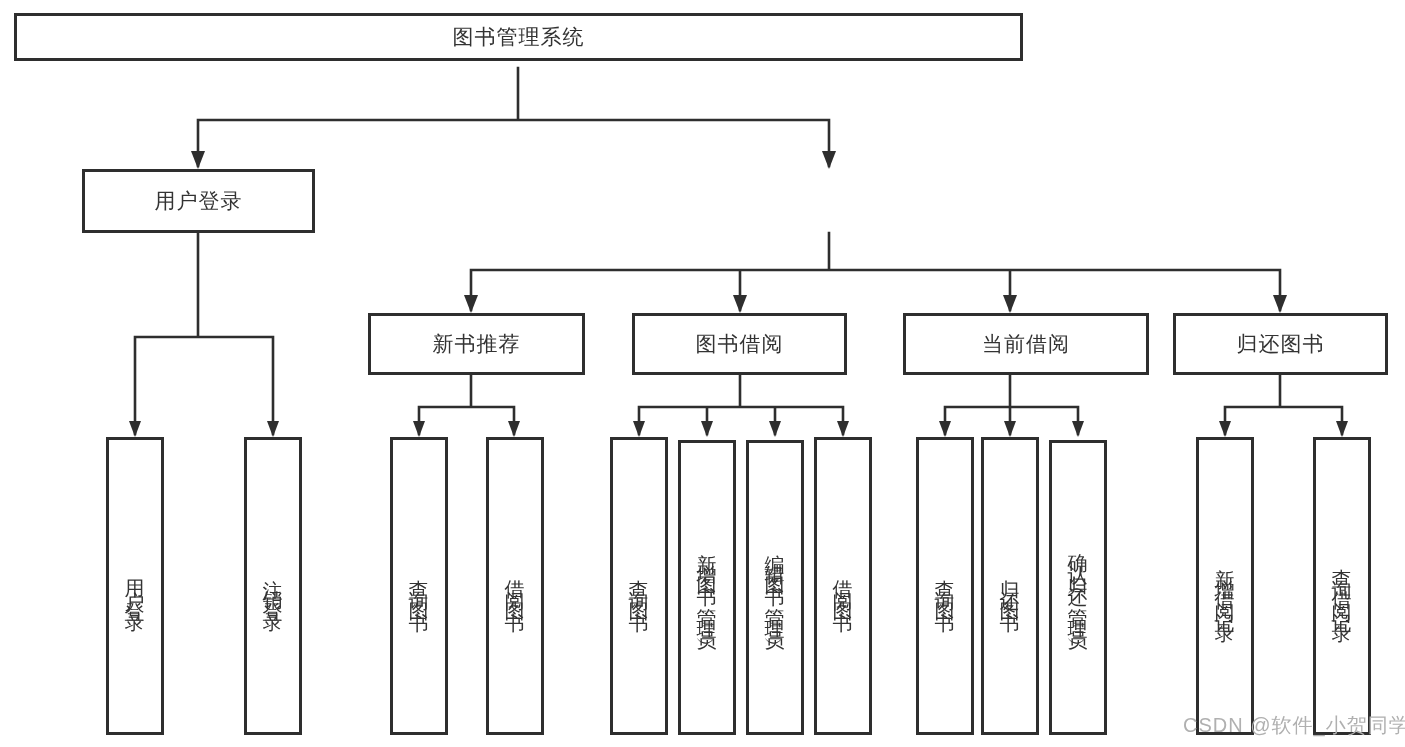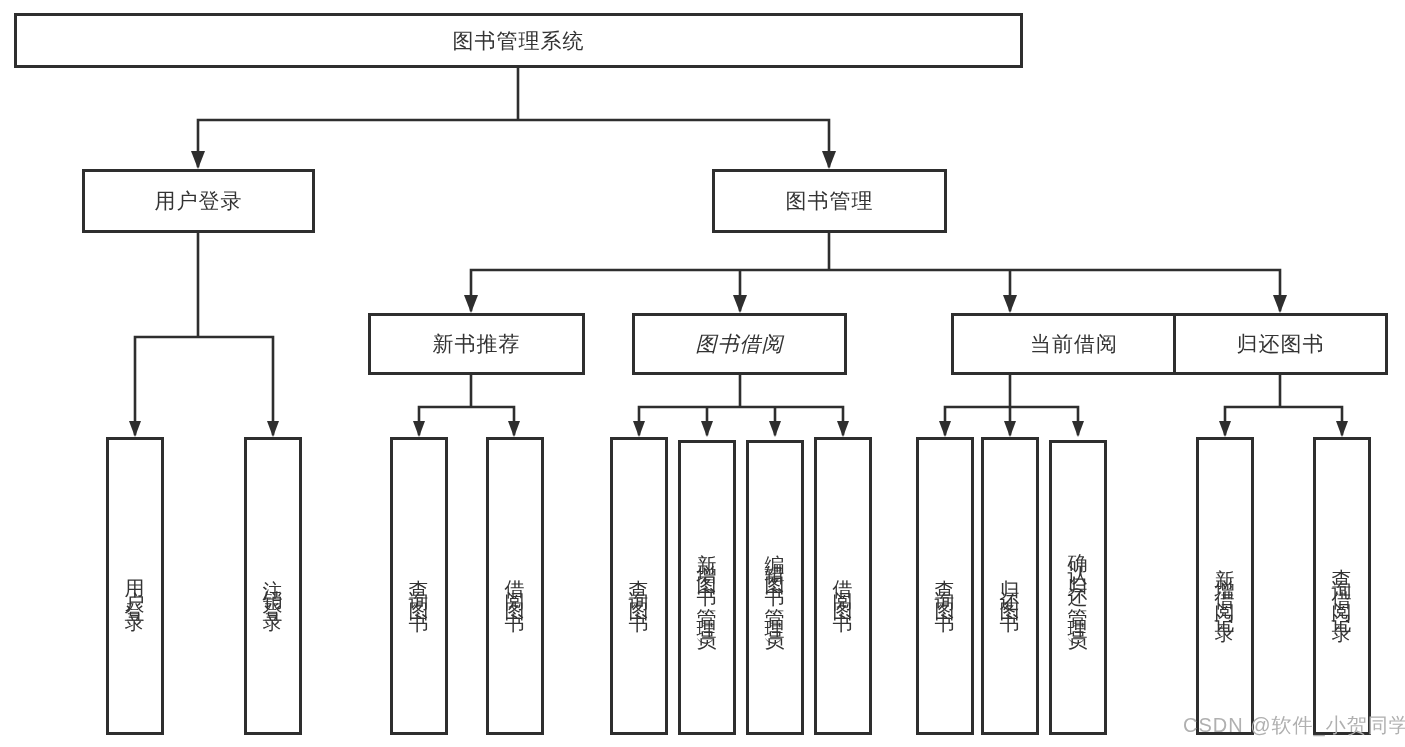--- a/index.html
+++ b/index.html
@@ -88,38 +88,35 @@
       <polygon points="775,437 769,421 781,421"></polygon>
       <polygon points="843,437 837,421 849,421"></polygon>
       <polygon points="945,437 939,421 951,421"></polygon>
       <polygon points="1010,437 1004,421 1016,421"></polygon>
       <polygon points="1078,437 1072,421 1084,421"></polygon>
       <polygon points="1225,437 1219,421 1231,421"></polygon>
       <polygon points="1342,437 1336,421 1348,421"></polygon>
     </g>
   </svg>
 
-  <div class="box" style="left:14px; top:13px; width:1009px; height:55px;">
+  <div class="box" style="left:14px; top:13px; width:1009px; height:48px;">
     <span class="h-label">图书管理系统</span>
   </div>
 
   <div class="box" style="left:82px; top:169px; width:233px; height:64px;">
     <span class="h-label">用户登录</span>
   </div>
-  <div class="box" style="left:712px; top:169px; width:235px; height:64px;">
-    <span class="h-label">图书管理</span>
-  </div>
 
   <div class="box" style="left:368px; top:313px; width:217px; height:62px;">
     <span class="h-label">新书推荐</span>
   </div>
-  <div class="box" style="left:632px; top:313px; width:215px; height:62px;font-style:italic;">
+  <div class="box" style="left:632px; top:313px; width:215px; height:62px;">
     <span class="h-label">图书借阅</span>
   </div>
-  <div class="box" style="left:903px; top:313px; width:246px; height:62px;margin-left:48px;">
+  <div class="box" style="left:903px; top:313px; width:246px; height:62px;">
     <span class="h-label">当前借阅</span>
   </div>
   <div class="box" style="left:1173px; top:313px; width:215px; height:62px;">
     <span class="h-label">归还图书</span>
   </div>
 
   <div class="box" style="left:106px; top:437px; width:58px; height:298px;">
     <span class="v-label">用户登录</span>
   </div>
   <div class="box" style="left:244px; top:437px; width:58px; height:298px;">

